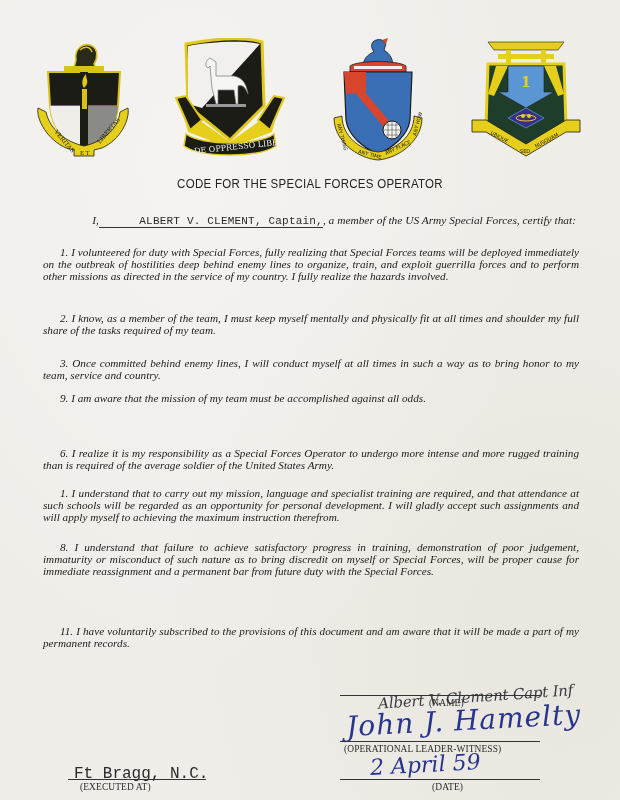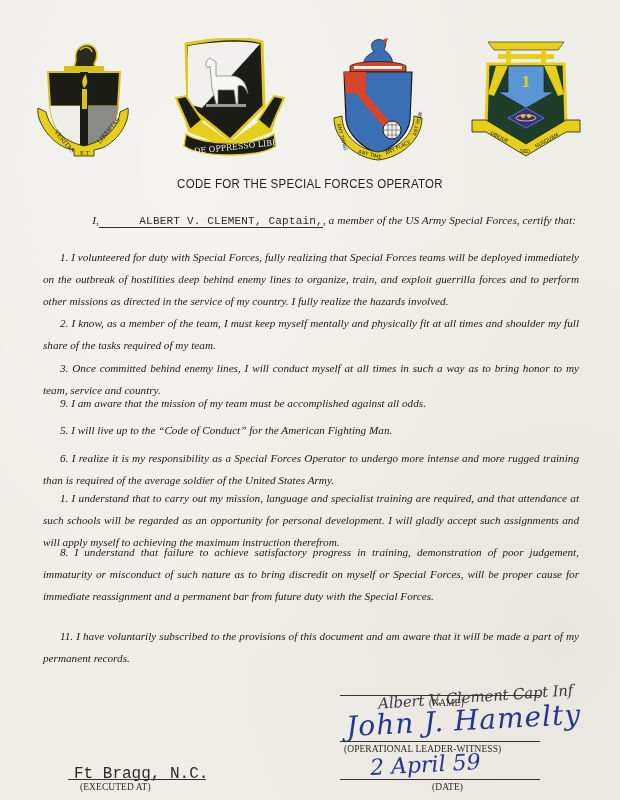--- a/index.html
+++ b/index.html
@@ -36,21 +36,21 @@
   .certify .fill {
     display: inline-block; width: 222px;
     border-bottom: 1px solid #333;
     font-family: "Liberation Mono", monospace; font-style: normal;
     font-size: 11px; letter-spacing: 0.2px; color: #2a2a2a;
     padding-left: 2px; line-height: 12px;
   }
   .para {
     position: absolute; left: 43px; right: 41px;
     font-family: "Liberation Serif", serif; font-style: italic;
-    font-size: 11.2px; line-height: 22px;
+    font-size: 11.2px; line-height: 12px;
     text-align: justify; text-indent: 17px;
     color: #1c1a18;
   }
   .sig-line { position: absolute; height: 0; border-top: 1px solid #333; }
   .sig-label {
     position: absolute;
     font-family: "Liberation Serif", serif; font-size: 10.5px;
     color: #2a2a2a; letter-spacing: 0.1px;
     transform: scaleX(0.9); transform-origin: left center;
   }
@@ -156,21 +156,20 @@
   <div class="title">CODE FOR THE SPECIAL FORCES OPERATOR</div>
 
   <div class="certify">
     <span class="i">I,</span><span class="fill">ALBERT V. CLEMENT, Captain,</span><span>, a member of the US Army Special Forces, certify that:</span>
   </div>
 
   <div class="para" style="top:246px;">1. I volunteered for duty with Special Forces, fully realizing that Special Forces teams will be deployed immediately on the outbreak of hostilities deep behind enemy lines to organize, train, and exploit guerrilla forces and to perform other missions as directed in the service of my country. I fully realize the hazards involved.</div>
   <div class="para" style="top:312px;">2. I know, as a member of the team, I must keep myself mentally and physically fit at all times and shoulder my full share of the tasks required of my team.</div>
   <div class="para" style="top:357px;">3. Once committed behind enemy lines, I will conduct myself at all times in such a way as to bring honor to my team, service and country.</div>
   <div class="para" style="top:392px;">9. I am aware that the mission of my team must be accomplished against all odds.</div>
-  <div class="para" style="top:419px;">5. I will live up to the “Code of Conduct” for the American Fighting Man.</div>
   <div class="para" style="top:447px;">6. I realize it is my responsibility as a Special Forces Operator to undergo more intense and more rugged training than is required of the average soldier of the United States Army.</div>
   <div class="para" style="top:487px;">1. I understand that to carry out my mission, language and specialist training are required, and that attendance at such schools will be regarded as an opportunity for personal development. I will gladly accept such assignments and will apply myself to achieving the maximum instruction therefrom.</div>
   <div class="para" style="top:541px;">8. I understand that failure to achieve satisfactory progress in training, demonstration of poor judgement, immaturity or misconduct of such nature as to bring discredit on myself or Special Forces, will be proper cause for immediate reassignment and a permanent bar from future duty with the Special Forces.</div>
   <div class="para" style="top:625px;">11. I have voluntarily subscribed to the provisions of this document and am aware that it will be made a part of my permanent records.</div>
 
   <div class="hand ink-black" style="left:378px;top:688px;transform:rotate(-4deg);">Albert V. Clement Capt Inf</div>
   <div class="sig-line" style="left:340px;top:695px;width:200px;"></div>
   <div class="sig-label" style="left:429px;top:697px;">(NAME)</div>
 
   <div class="hand ink-blue" style="left:346px;top:704px;font-size:28px;letter-spacing:1px;transform:rotate(-3deg);">John J. Hamelty</div>

